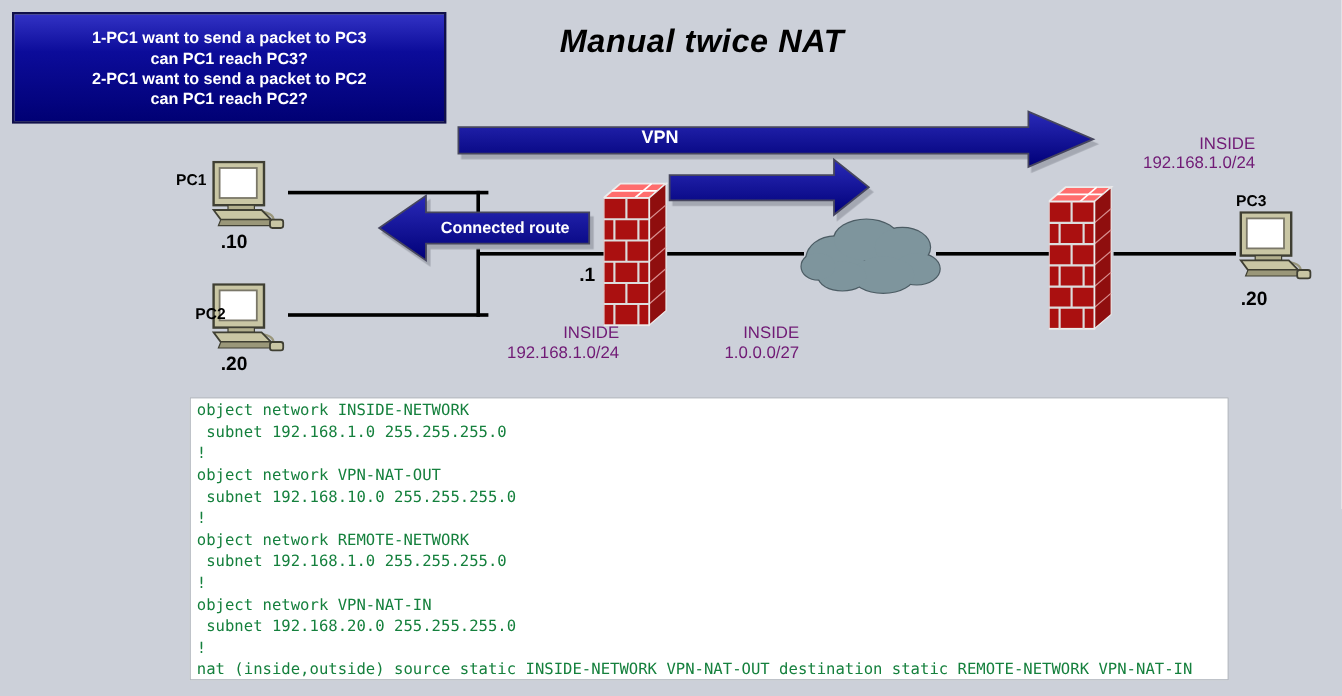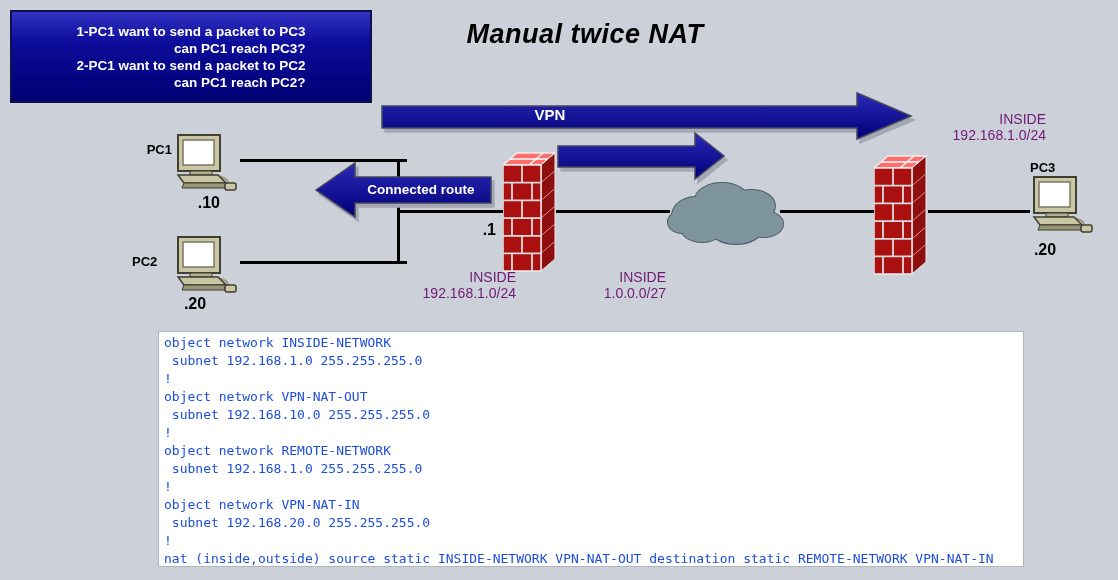--- a/index.html
+++ b/index.html
@@ -10,21 +10,21 @@
   }
   .abs { position:absolute; }
 
   
   .qbox {
     left:10px; top:10px; width:358px; height:89px;
     background:linear-gradient(180deg,#3232c4 0%,#0c0c9a 35%,#000074 100%);
     border:2px solid #10104a;
     color:#ffffff; font-weight:bold; font-size:13.5px; line-height:17px;
     display:flex; align-items:center; justify-content:center;
-    text-align:right; white-space:pre-line;
+    text-align:center; white-space:pre-line;
   }
 
   .title {
     left:420px; top:19px; width:330px; text-align:center;
     color:#000; font-weight:bold; font-size:27px; letter-spacing:0.5px;font-style:italic;
   }
 
   
   .line { background:#000000; }
 
@@ -43,21 +43,21 @@
   .arrow-svg { z-index:4; filter:drop-shadow(3px 4px 0px #a4a8b2); }
   .node-svg  { z-index:3; }
   .line      { z-index:1; }
 
   
   .codebox {
     left:158px; top:331px; width:866px; height:236px;
     background:#ffffff; border:1px solid #b0b4bc; box-sizing:border-box;
     padding:2px 0 0 5px;
     font-family:"DejaVu Sans Mono","Liberation Mono",monospace;
-    font-size:13px; line-height:18px; color:#1d4ed8;
+    font-size:13px; line-height:18px; color:#15803d;
     white-space:pre; overflow:hidden; z-index:2;
   }
 </style>
 </head>
 <body>
 
 <div class="stage">
 
   <svg width="0" height="0" style="position:absolute" aria-hidden="true">
     <defs>
@@ -183,24 +183,24 @@
       <use href="#sym-pc"></use>
     </svg>
   <svg class="abs node-svg" style="left:168px;top:236px" width="70" height="60" viewBox="0 0 70 60">
       <use href="#sym-pc"></use>
     </svg>
   <svg class="abs node-svg" style="left:1024px;top:176px" width="70" height="60" viewBox="0 0 70 60">
       <use href="#sym-pc"></use>
     </svg>
 
   <div class="abs pc-name" style="left:132px;top:142px;width:40px;text-align:right">PC1</div>
-  <div class="abs pc-name" style="left:132px;top:254px;width:40px;">PC2</div>
+  <div class="abs pc-name" style="left:148px;top:254px;width:40px;text-align:right">PC2</div>
   <div class="abs pc-name" style="left:1030px;top:160px;width:44px;text-align:left">PC3</div>
 
-  <div class="abs host-label" style="left:170px;top:194px;width:50px;text-align:right">.10</div>
+  <div class="abs host-label" style="left:170px;top:194px;width:50px;text-align:center">.10</div>
   <div class="abs host-label" style="left:170px;top:295px;width:50px;text-align:center">.20</div>
   <div class="abs host-label" style="left:1020px;top:241px;width:50px;text-align:center">.20</div>
   <div class="abs host-label" style="left:460px;top:221px;width:36px;text-align:right">.1</div>
 
   <div class="abs net-label" style="left:388px;top:269px;width:128px">
     <div>INSIDE</div>
     <div>192.168.1.0/24</div>
   </div>
   <div class="abs net-label" style="left:538px;top:269px;width:128px">
     <div>INSIDE</div>

